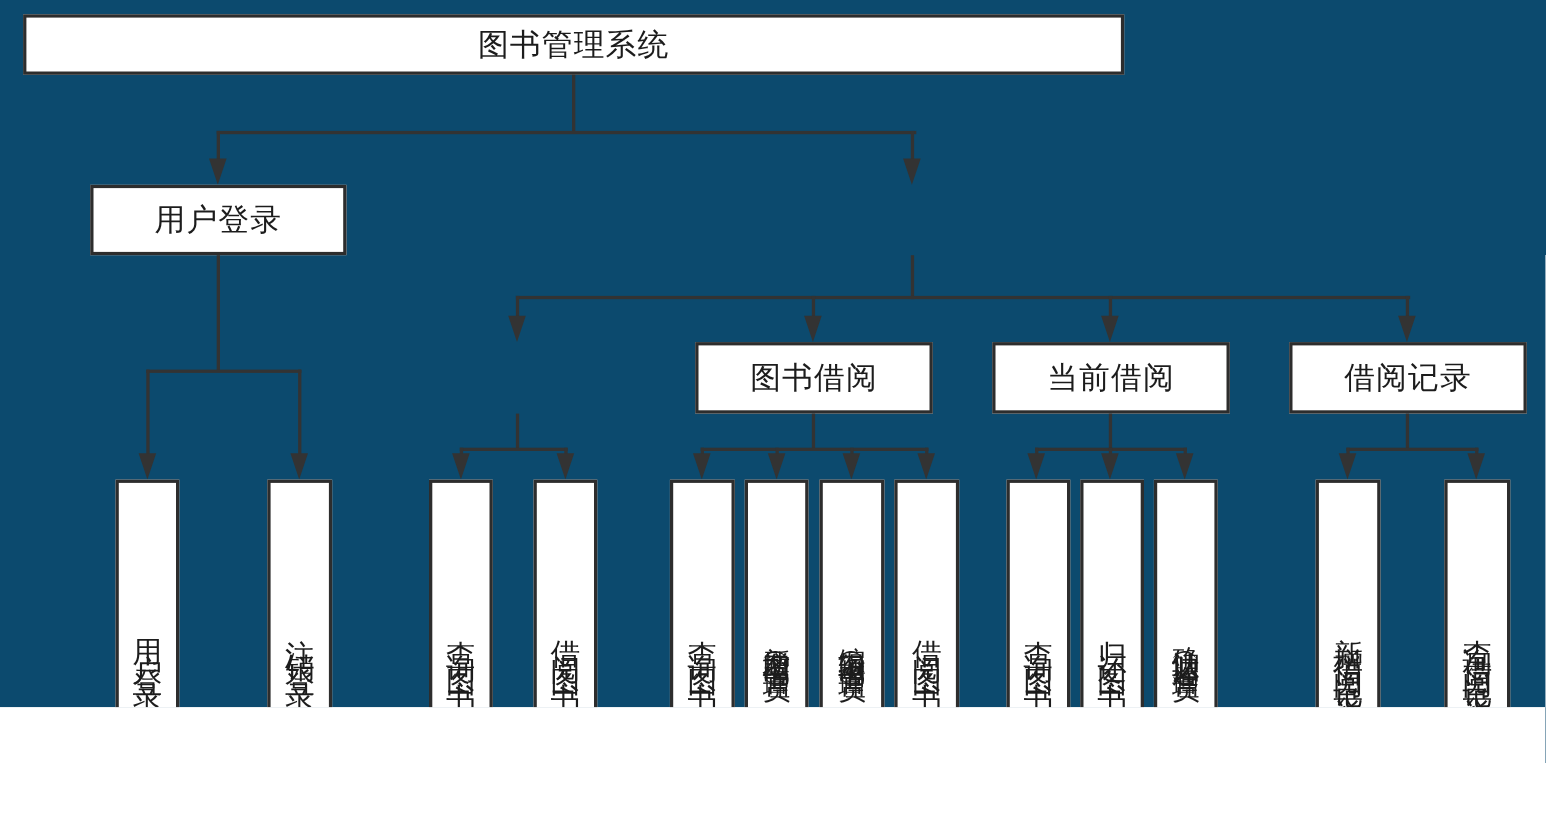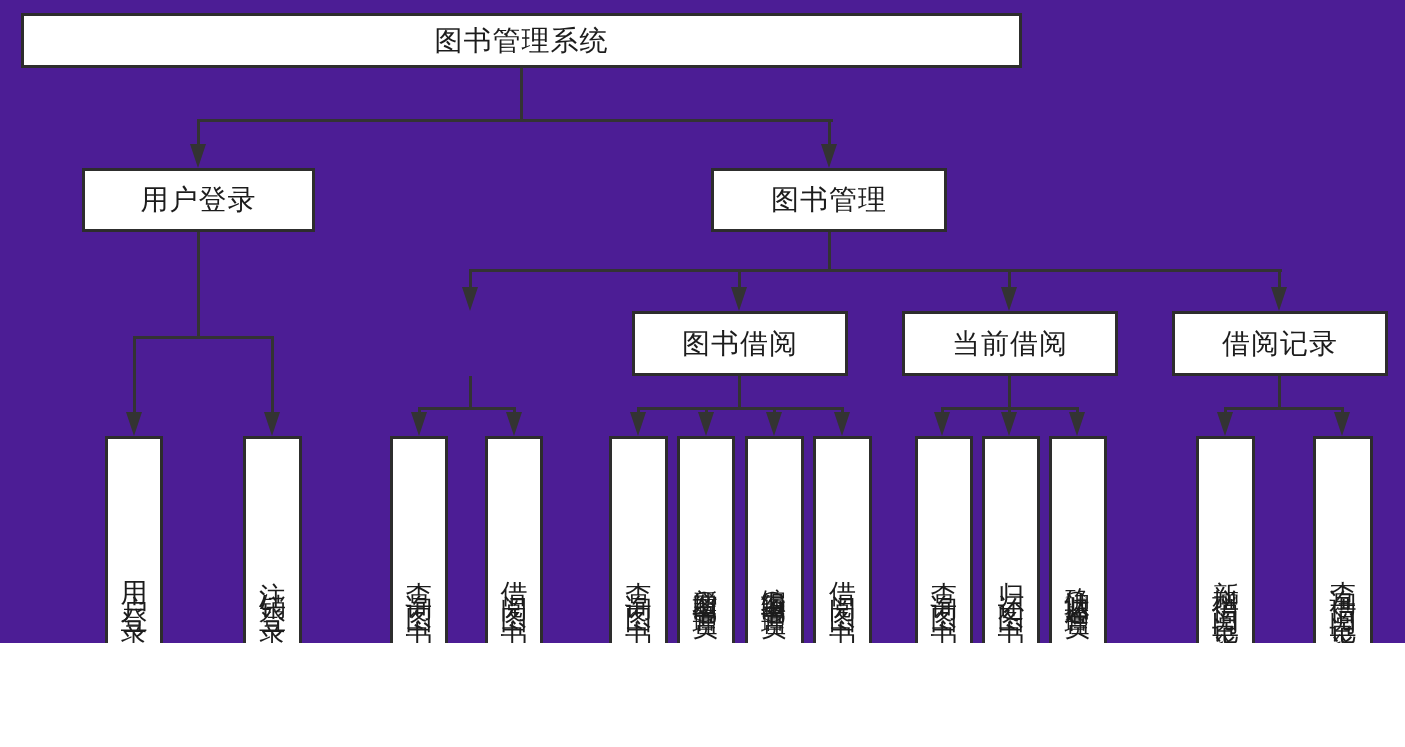--- a/index.html
+++ b/index.html
@@ -1,19 +1,19 @@
 <!DOCTYPE html>
 <html><head>
 <meta charset="utf-8">
 <style>
   html,body{margin:0;padding:0;background:#ffffff;}
   .canvas{
     position:relative;
     width:1405px;height:643px;
-    background:#4c1d95;
+    background:#0c4a6e;
     font-family:"Liberation Sans","DejaVu Sans",sans-serif;
     overflow:hidden;
   }
   .box{
     position:absolute;
     background:#ffffff;
     border:3px solid #2d2d2d;
     box-sizing:border-box;
     display:flex;
     align-items:center;
@@ -59,23 +59,20 @@
 
   <div class="vl" style="left:520px;top:68px;height:52px;"></div>
   <div class="hl" style="left:197px;top:119px;width:636px;"></div>
   <div class="vl" style="left:197px;top:119px;height:28px;"></div>
   <div class="arr" style="left:190px;top:144px;"></div>
   <div class="vl" style="left:828px;top:119px;height:28px;"></div>
   <div class="arr" style="left:821px;top:144px;"></div>
 
   <div class="box h" style="left:82px;top:168px;width:233px;height:64px;">
     <span>用户登录</span>
-  </div>
-  <div class="box h" style="left:711px;top:168px;width:236px;height:64px;">
-    <span>图书管理</span>
   </div>
 
   <div class="vl" style="left:197px;top:232px;height:106px;"></div>
   <div class="hl" style="left:133px;top:336px;width:141px;"></div>
   <div class="vl" style="left:133px;top:336px;height:78px;"></div>
   <div class="arr" style="left:126px;top:412px;"></div>
   <div class="vl" style="left:271px;top:336px;height:78px;"></div>
   <div class="arr" style="left:264px;top:412px;"></div>
 
   <div class="vl" style="left:828px;top:232px;height:40px;"></div>

